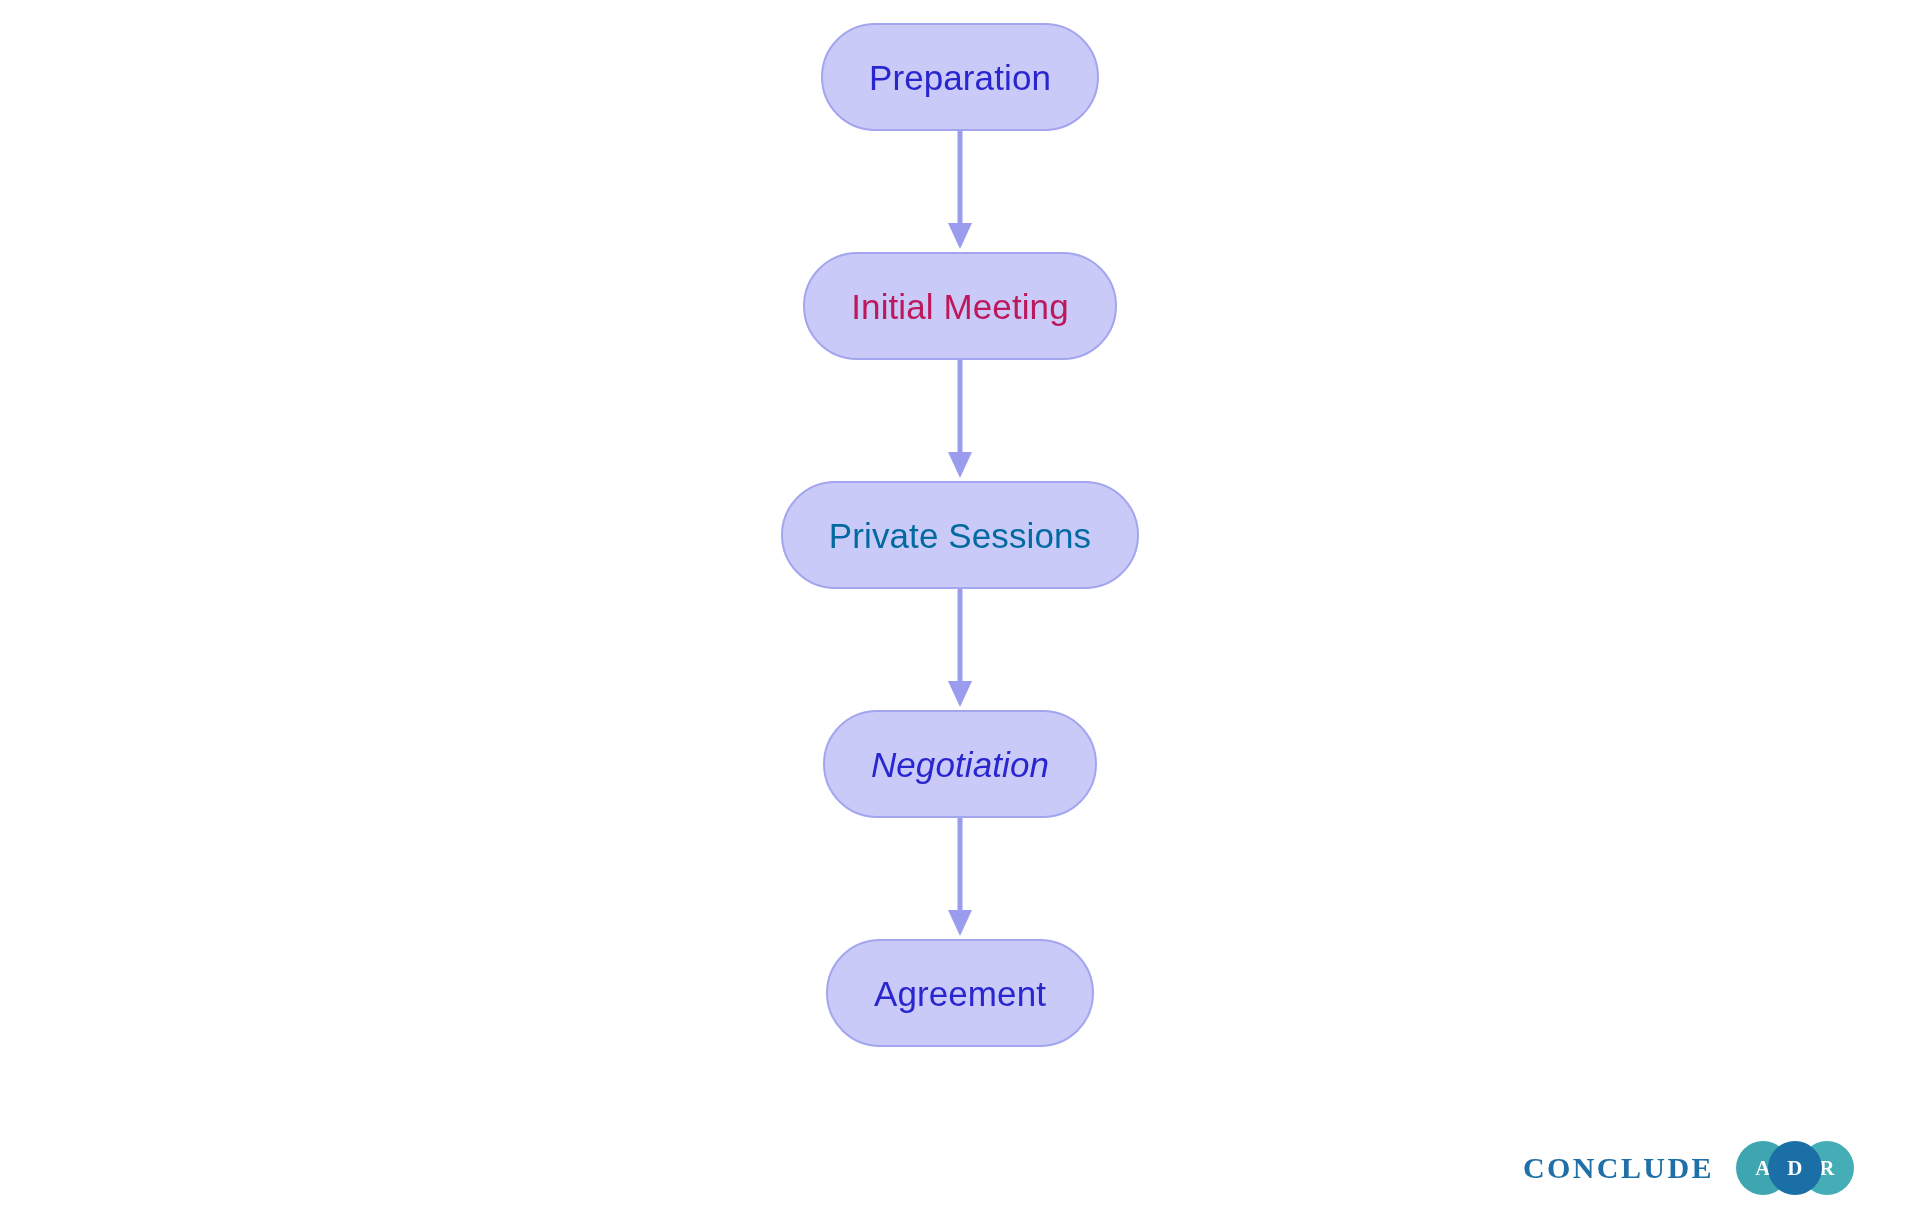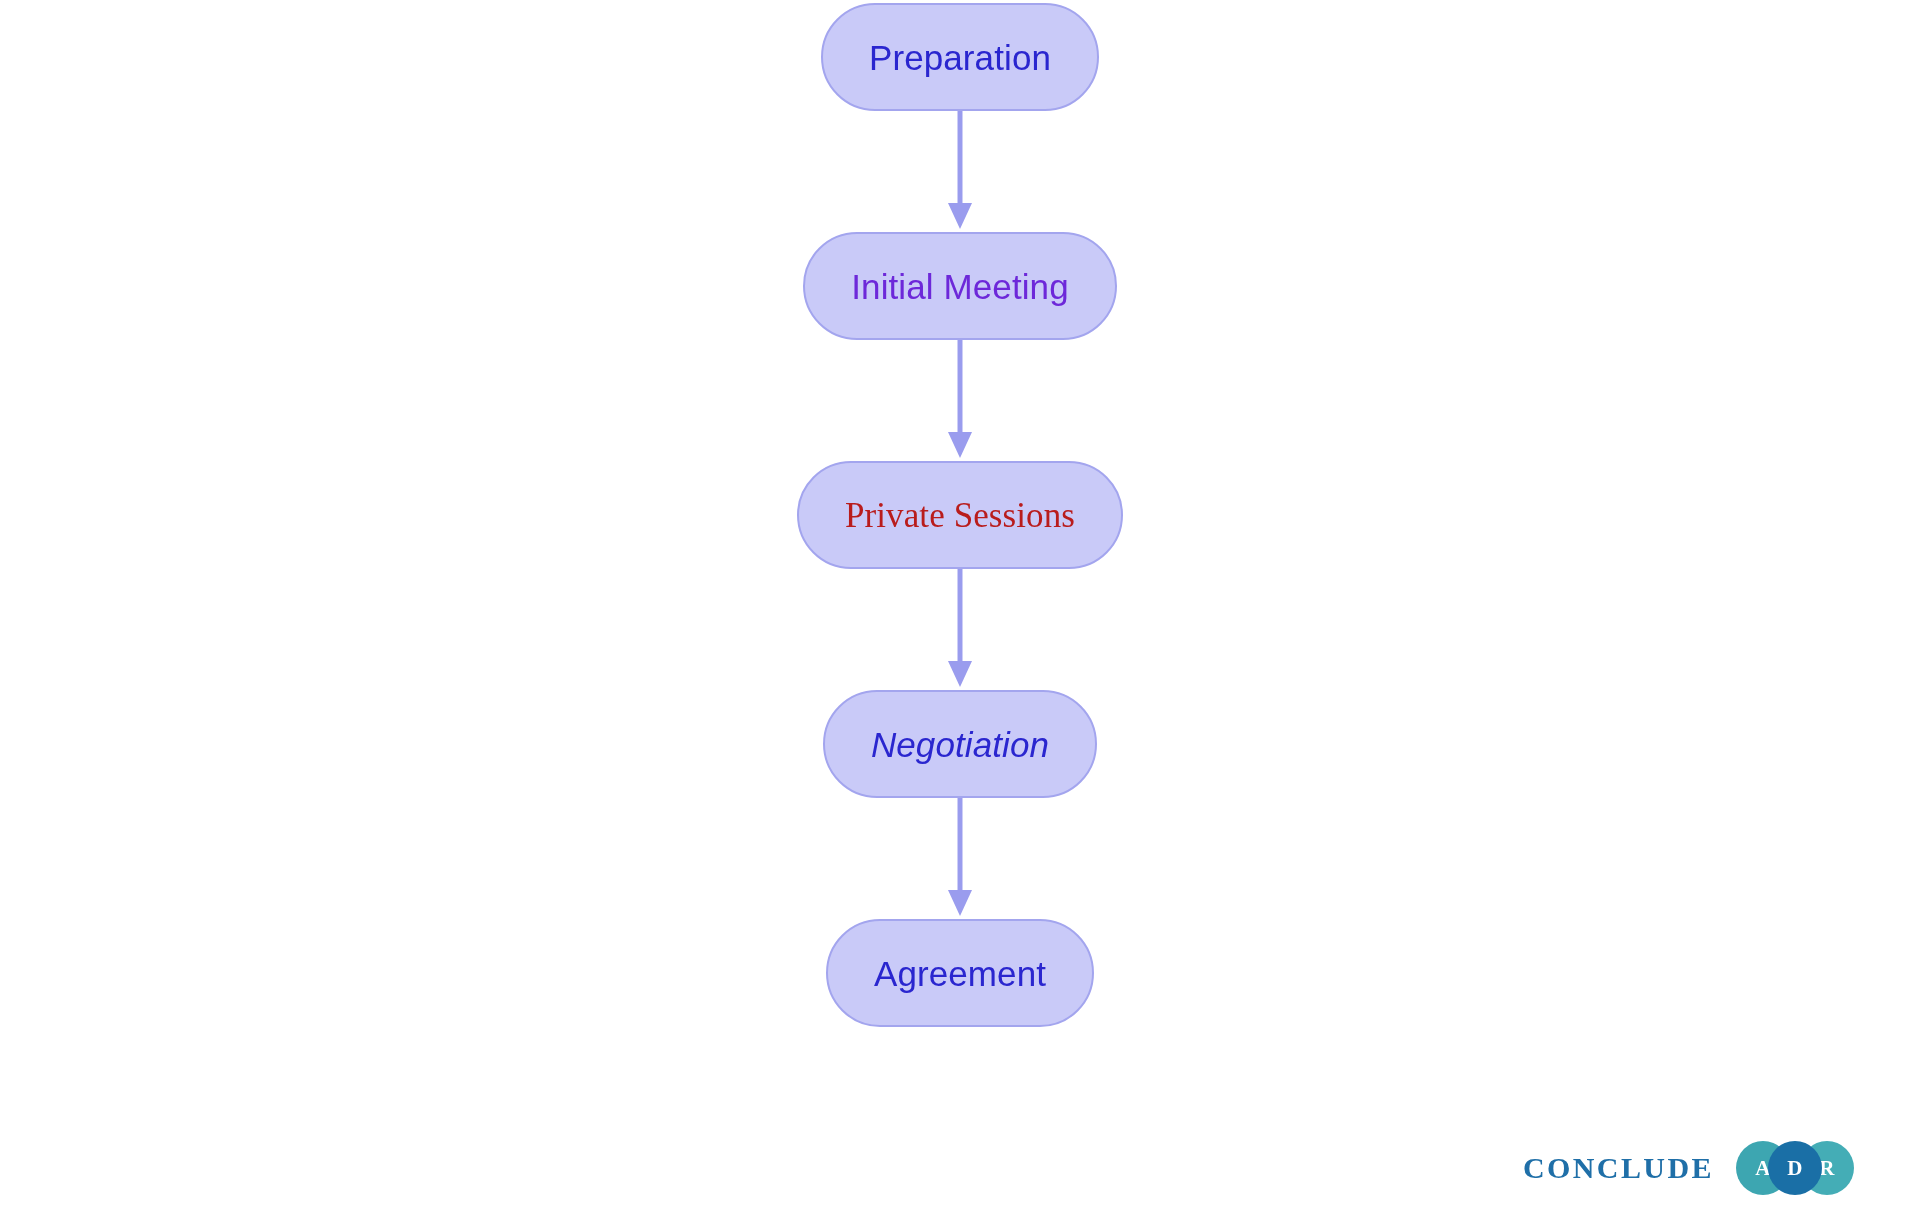--- a/index.html
+++ b/index.html
@@ -22,21 +22,21 @@
     position: absolute;
     left: 0;
     top: 0;
     width: 1920px;
     height: 1090px;
   }
 
   .flow-column {
     position: absolute;
     left: 0;
-    top: 3px;
+    top: 23px;
     width: 1920px;
     display: flex;
     flex-direction: column;
     align-items: center;
     justify-content: center;
   }
 
   
   .node {
     box-sizing: border-box;
@@ -126,32 +126,32 @@
     </div>
 
     <div class="connector">
       <svg width="34" height="121" viewBox="0 0 34 121" xmlns="http://www.w3.org/2000/svg">
         <line x1="17" y1="0" x2="17" y2="98" stroke="#9a9cee" stroke-width="5"></line>
         <polygon points="5,92 29,92 17,118" fill="#9a9cee"></polygon>
       </svg>
     </div>
 
     <div class="node" style="background: rgb(201, 202, 248); border-color: rgb(163, 165, 238);">
-      <span class="node-label" style="color: #6d28d9;">Initial Meeting</span>
+      <span class="node-label" style="color: #be185d;">Initial Meeting</span>
     </div>
 
     <div class="connector">
       <svg width="34" height="121" viewBox="0 0 34 121" xmlns="http://www.w3.org/2000/svg">
         <line x1="17" y1="0" x2="17" y2="98" stroke="#9a9cee" stroke-width="5"></line>
         <polygon points="5,92 29,92 17,118" fill="#9a9cee"></polygon>
       </svg>
     </div>
 
     <div class="node" style="background: rgb(201, 202, 248); border-color: rgb(163, 165, 238);">
-      <span class="node-label" style="color: #b91c1c; font-family: Liberation Serif, serif;">Private Sessions</span>
+      <span class="node-label" style="color: #0369a1;">Private Sessions</span>
     </div>
 
     <div class="connector">
       <svg width="34" height="121" viewBox="0 0 34 121" xmlns="http://www.w3.org/2000/svg">
         <line x1="17" y1="0" x2="17" y2="98" stroke="#9a9cee" stroke-width="5"></line>
         <polygon points="5,92 29,92 17,118" fill="#9a9cee"></polygon>
       </svg>
     </div>
 
     <div class="node" style="background: rgb(201, 202, 248); border-color: rgb(163, 165, 238); font-style: italic;">

